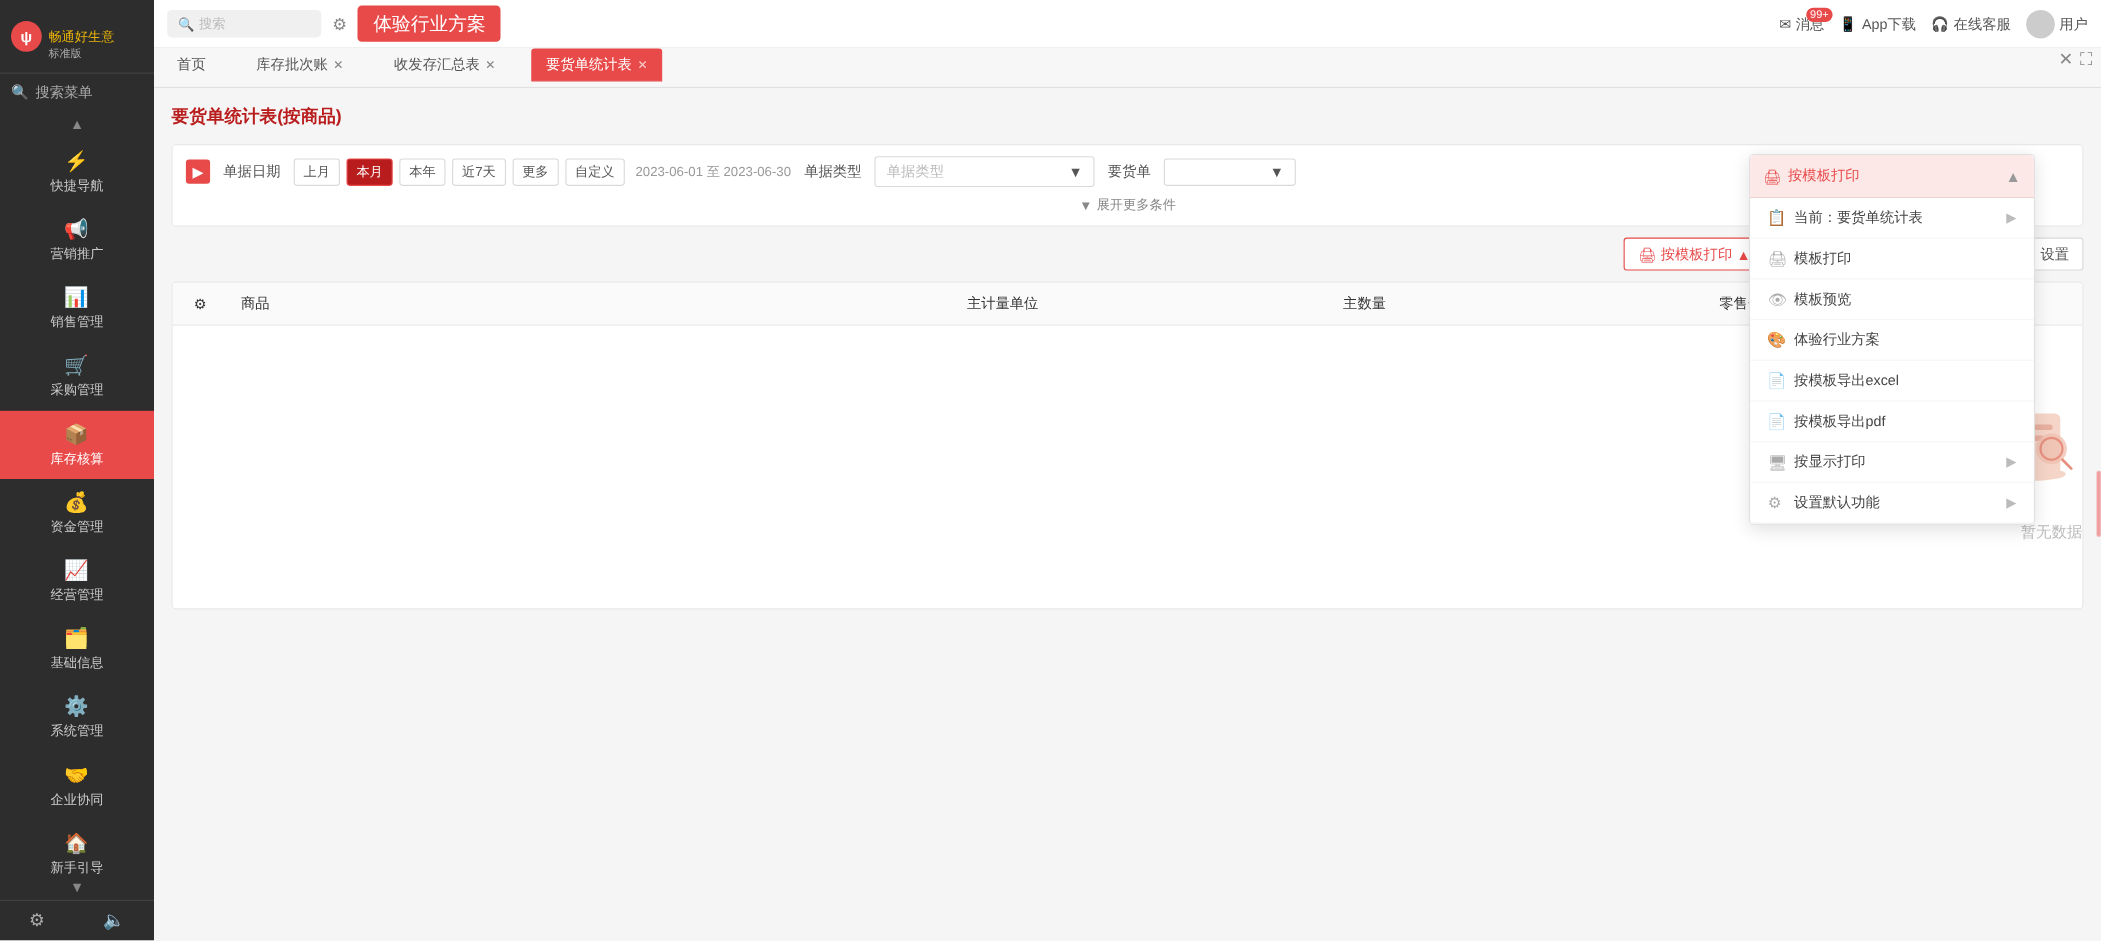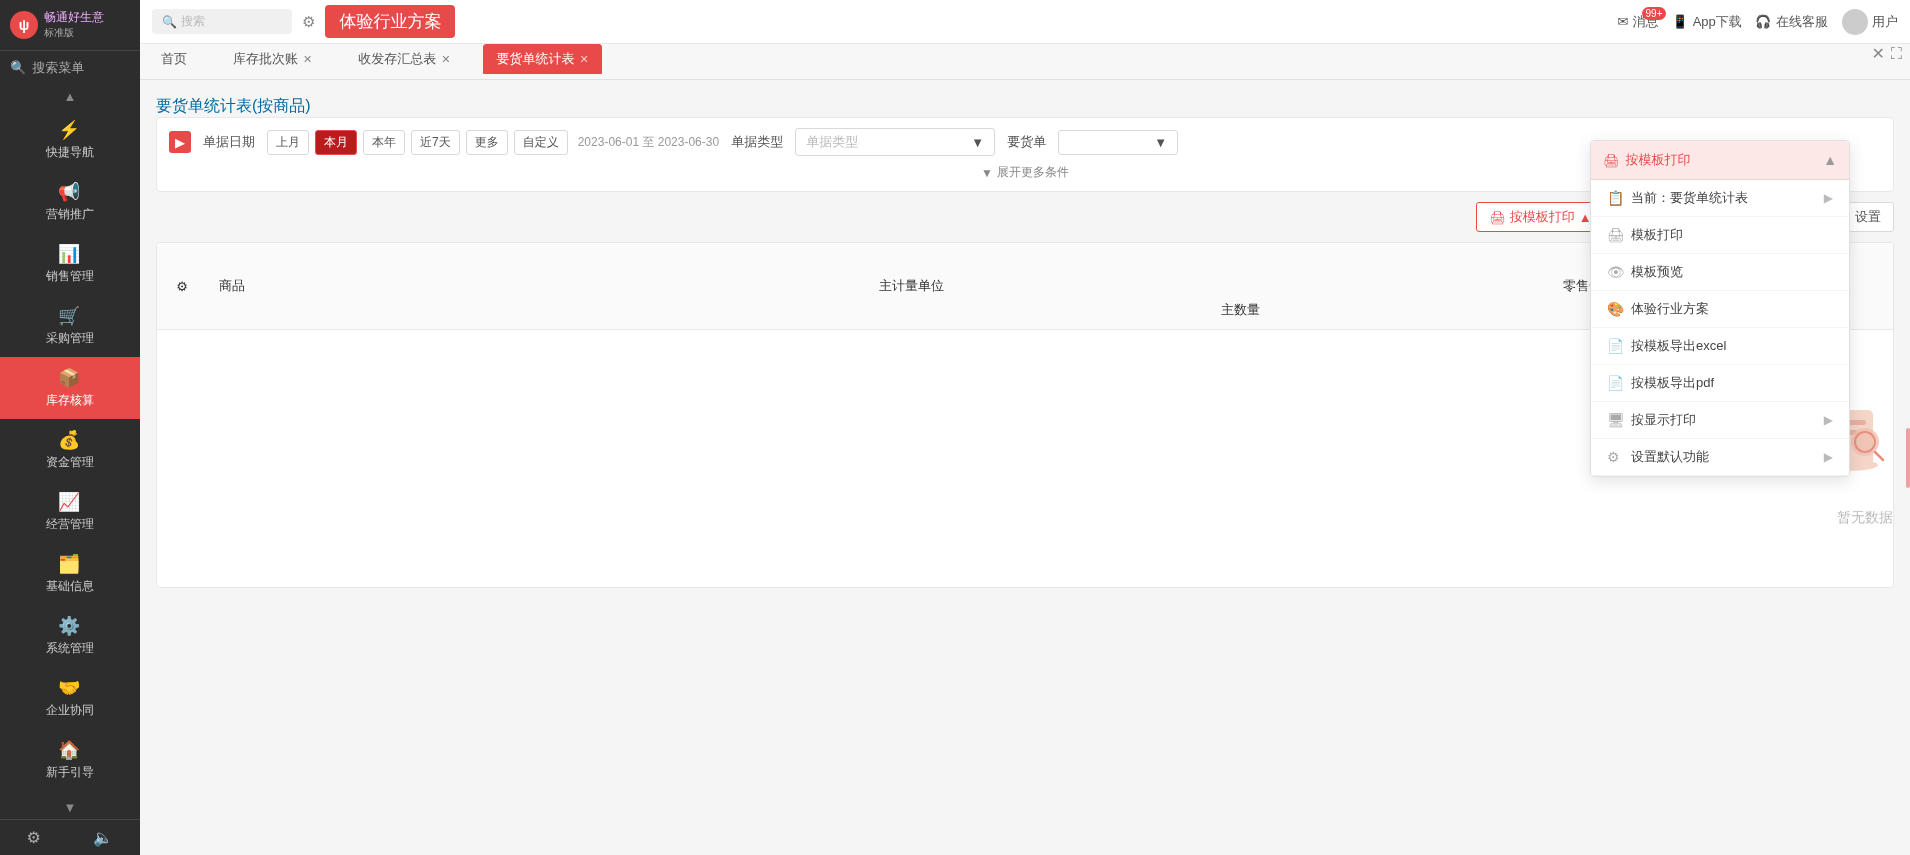--- a/index.html
+++ b/index.html
@@ -29,21 +29,21 @@
       border-radius: 50%;
       display: flex;
       align-items: center;
       justify-content: center;
       color: white;
       font-size: 14px;
       font-weight: bold;
       margin-right: 6px;
       flex-shrink: 0;
     }
-    .logo-text { font-size: 12px; color: #f0abfc; line-height: 1.3; }
+    .logo-text { font-size: 12px; color: #eab308; line-height: 1.3; margin-top: 16px; }
     .logo-sub { font-size: 10px; color: #aaa; }
 
     .sidebar-search {
       display: flex;
       align-items: center;
       padding: 8px 10px;
       color: #aaa;
       cursor: pointer;
       font-size: 13px;
       gap: 6px;
@@ -152,21 +152,21 @@
       border-color: #e84949;
     }
     .tab-close { font-size: 11px; color: inherit; opacity: 0.7; }
     .tab.active .tab-close { color: #fff; }
     .tabs-actions { margin-left: auto; display: flex; gap: 6px; align-items: center; }
     .tabs-action-btn { font-size: 16px; color: #888; cursor: pointer; background: none; border: none; }
 
     
     .page-content { flex: 1; overflow: auto; padding: 16px 16px; background: #f5f5f5; position: relative; }
 
-    .page-title { font-size: 16px; font-weight: normal; color: #0369a1; }
+    .page-title { font-size: 16px; font-weight: bold; color: #b91c1c; margin-bottom: 14px; }
 
     
     .filter-bar {
       background: #fff;
       border: 1px solid #e8e8e8;
       border-radius: 4px;
       padding: 10px 12px;
       margin-bottom: 10px;
     }
     .filter-row { display: flex; align-items: center; gap: 12px; flex-wrap: wrap; }
@@ -268,21 +268,21 @@
     }
     .th {
       padding: 0 12px;
       font-size: 13px;
       color: #333;
       font-weight: 500;
     }
     .th:first-child { width: 50px; text-align: center; }
     .th:nth-child(2) { flex: 2; }
     .th:nth-child(3) { flex: 1; }
-    .th:nth-child(4) { flex: 1; margin-top: 48px; }
+    .th:nth-child(4) { flex: 1; }
     .th:nth-child(5) { flex: 1; }
 
     
     .empty-state {
       display: flex;
       flex-direction: column;
       align-items: flex-end;
       padding: 60px 0;
       color: #bbb;
     }

